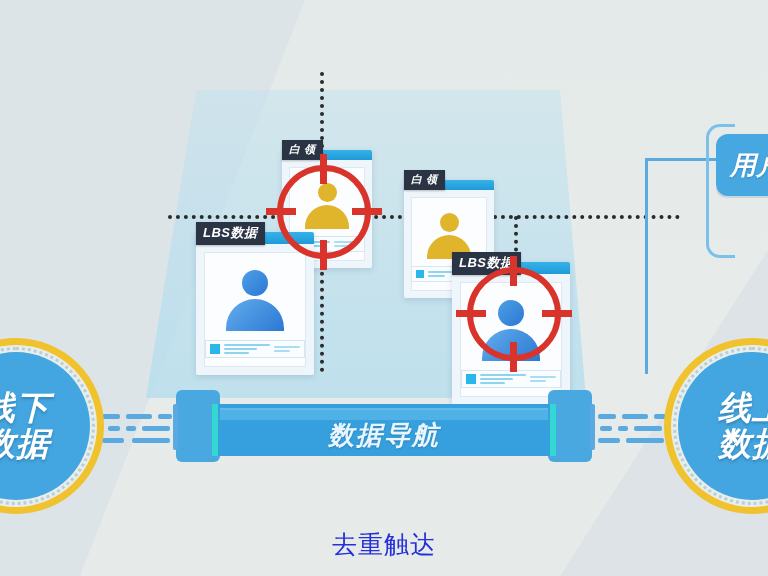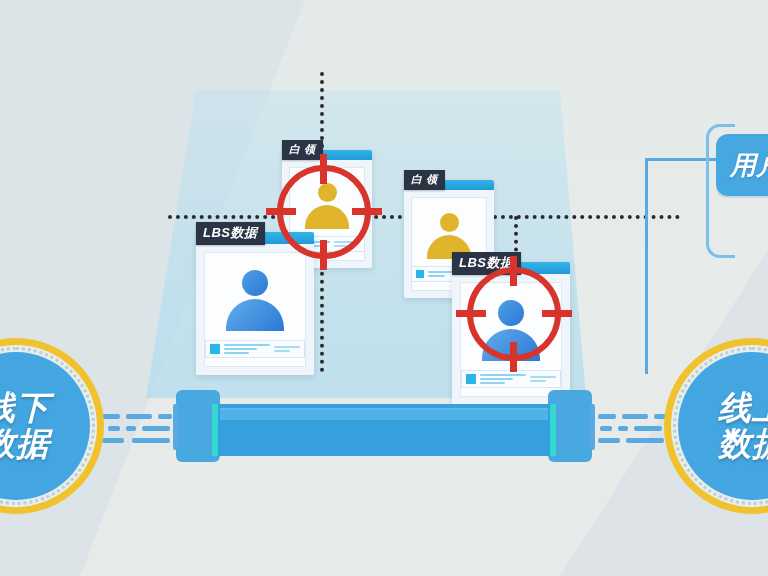--- a/index.html
+++ b/index.html
@@ -266,20 +266,21 @@
     <span>用户</span>
   </div>
 
   <div class="navbar">
     <div class="cap l"></div>
     <div class="cap r"></div>
     <div class="trough"></div>
     <div class="slot"></div>
     <div class="cyanL"></div>
     <div class="cyanR"></div>
+    <div class="label">数据导航</div>
   </div>
 
   <div class="conn left">
     <div class="barv" style="right:0;"></div>
     <div class="d" style="left:0;top:10px;width:18px;"></div>
     <div class="d" style="left:24px;top:10px;width:26px;"></div>
     <div class="d" style="left:56px;top:10px;width:14px;"></div>
     <div class="d" style="left:6px;top:22px;width:12px;"></div>
     <div class="d" style="left:24px;top:22px;width:10px;"></div>
     <div class="d" style="left:40px;top:22px;width:28px;"></div>
@@ -312,14 +313,15 @@
   <div class="badge right">
     <div class="ringY"></div>
     <div class="ringW"></div>
     <div class="dots"></div>
     <div class="core">
       <span>线上</span>
       <span>数据</span>
     </div>
   </div>
 
+  <div class="caption">去重触达</div>
 
 </div>
 
 </body></html>

